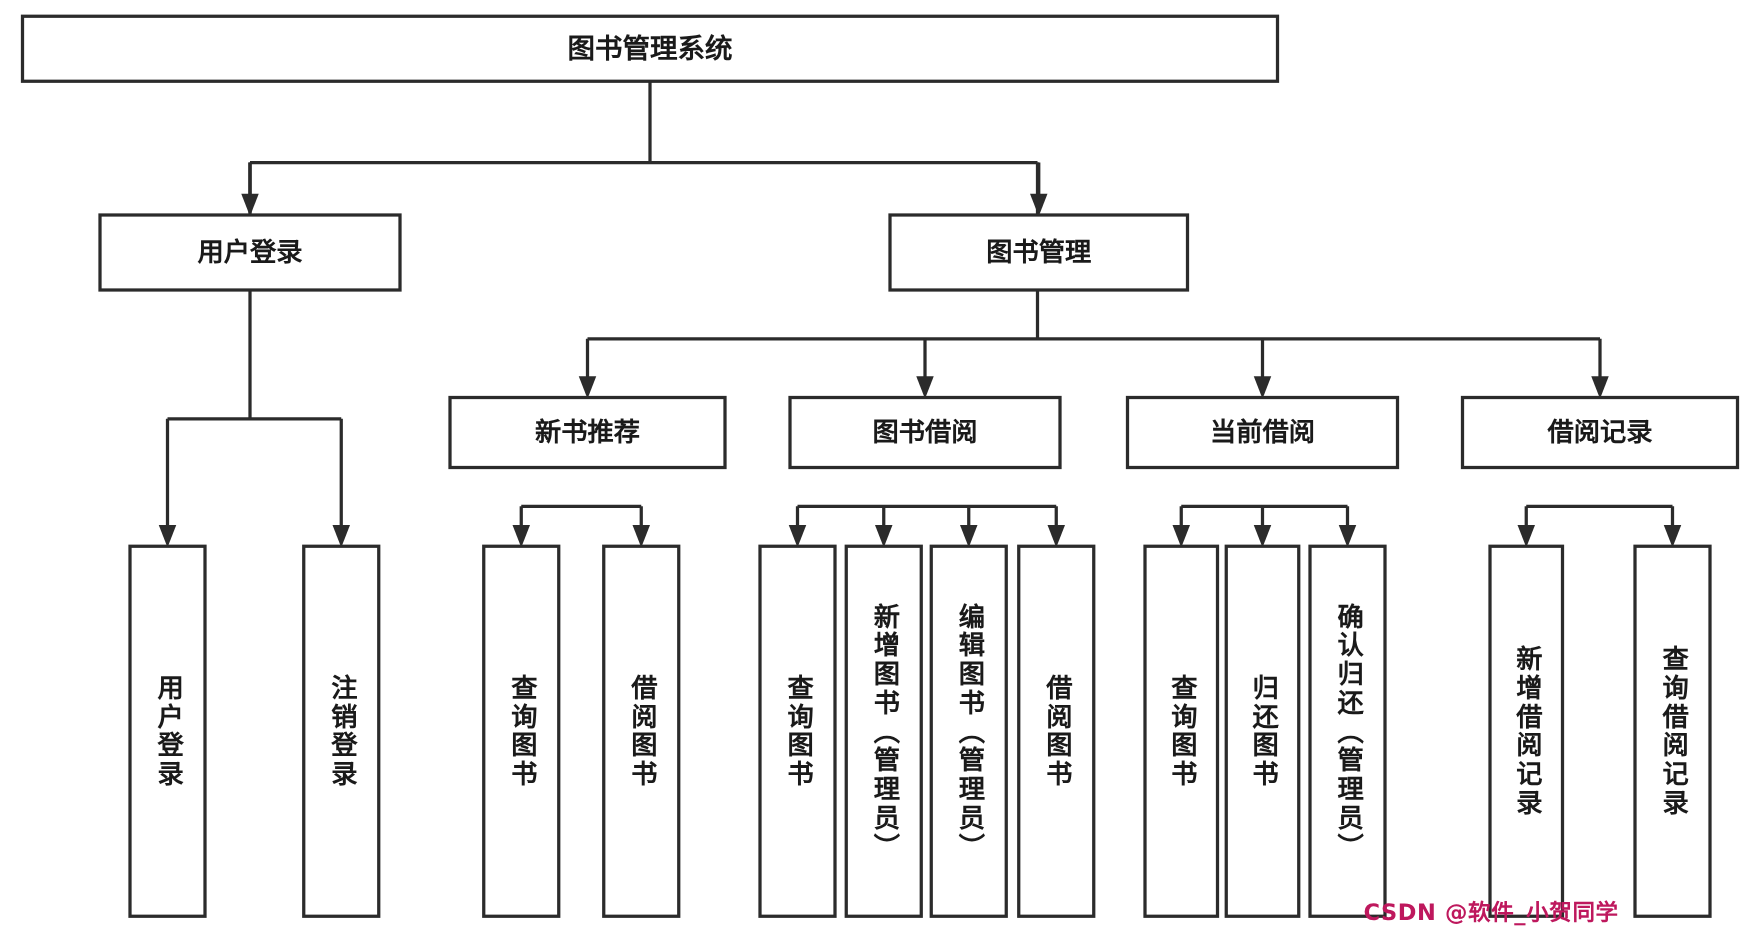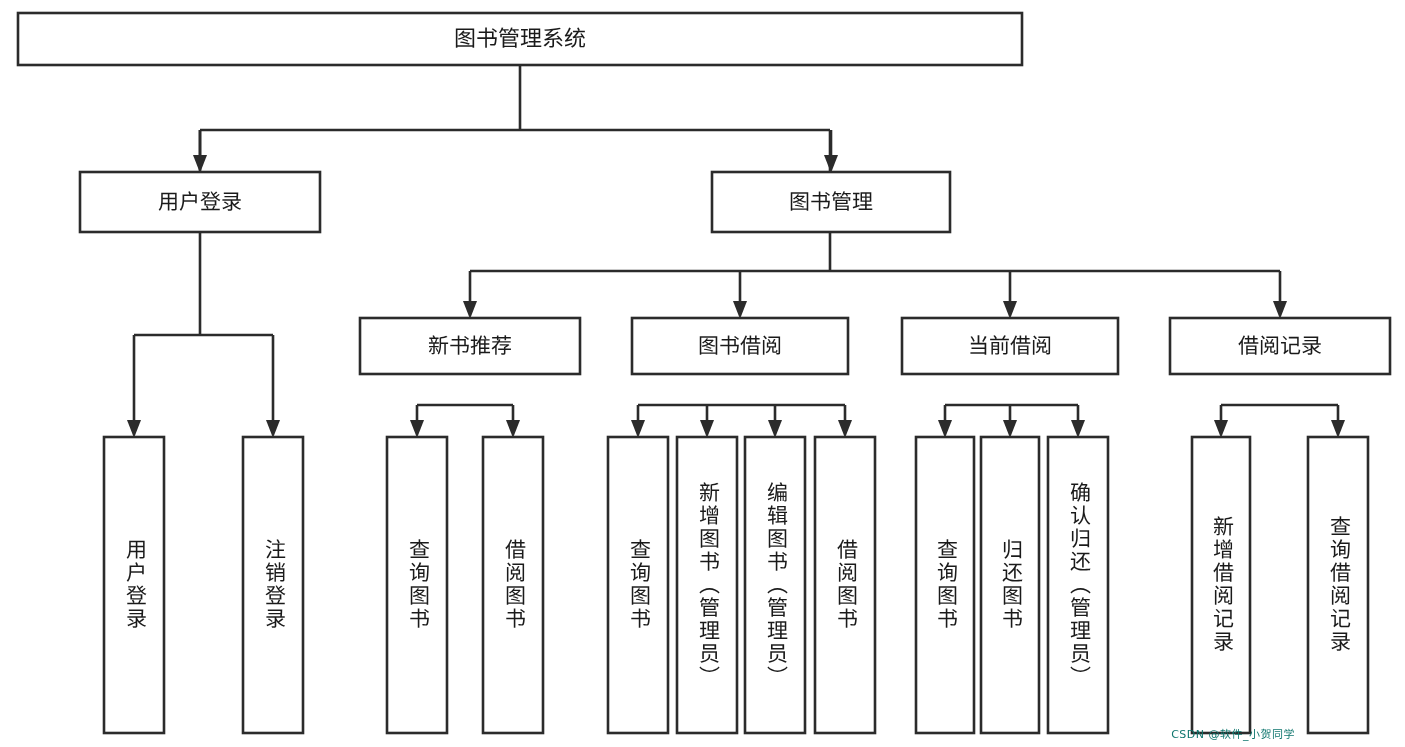--- a/index.html
+++ b/index.html
@@ -14,20 +14,21 @@
     position: relative;
     overflow: hidden;
     font-family: "DejaVu Sans", "Liberation Sans", sans-serif;
   }
   #diagram-root {
     position: absolute;
     left: 0;
     top: 0;
     width: 1303px;
     height: 747px;
+    font-weight: bold;
   }
   svg.diagram {
     display: block;
     width: 1405px;
     height: 747px;
     background: #ffffff;
   }
   .node-box {
     fill: #ffffff;
     stroke: #2b2b2b;
@@ -78,22 +79,22 @@
     left: 0;
     top: 0;
     width: 1405px;
     height: 747px;
     pointer-events: none;
   }
   .watermark {
     position: absolute;
     right: 8px;
     bottom: 6px;
-    color: #0f766e;
-    font-size: 11px;
+    color: #be185d;
+    font-size: 18px;
     font-family: "DejaVu Sans", "Liberation Sans", sans-serif;
     letter-spacing: 0.5px;
     white-space: nowrap;
   }
 </style>
 </head>
 <body>
 
 <div id="diagram-root">
   <svg class="diagram" viewBox="0 0 1405 747" xmlns="http://www.w3.org/2000/svg">

